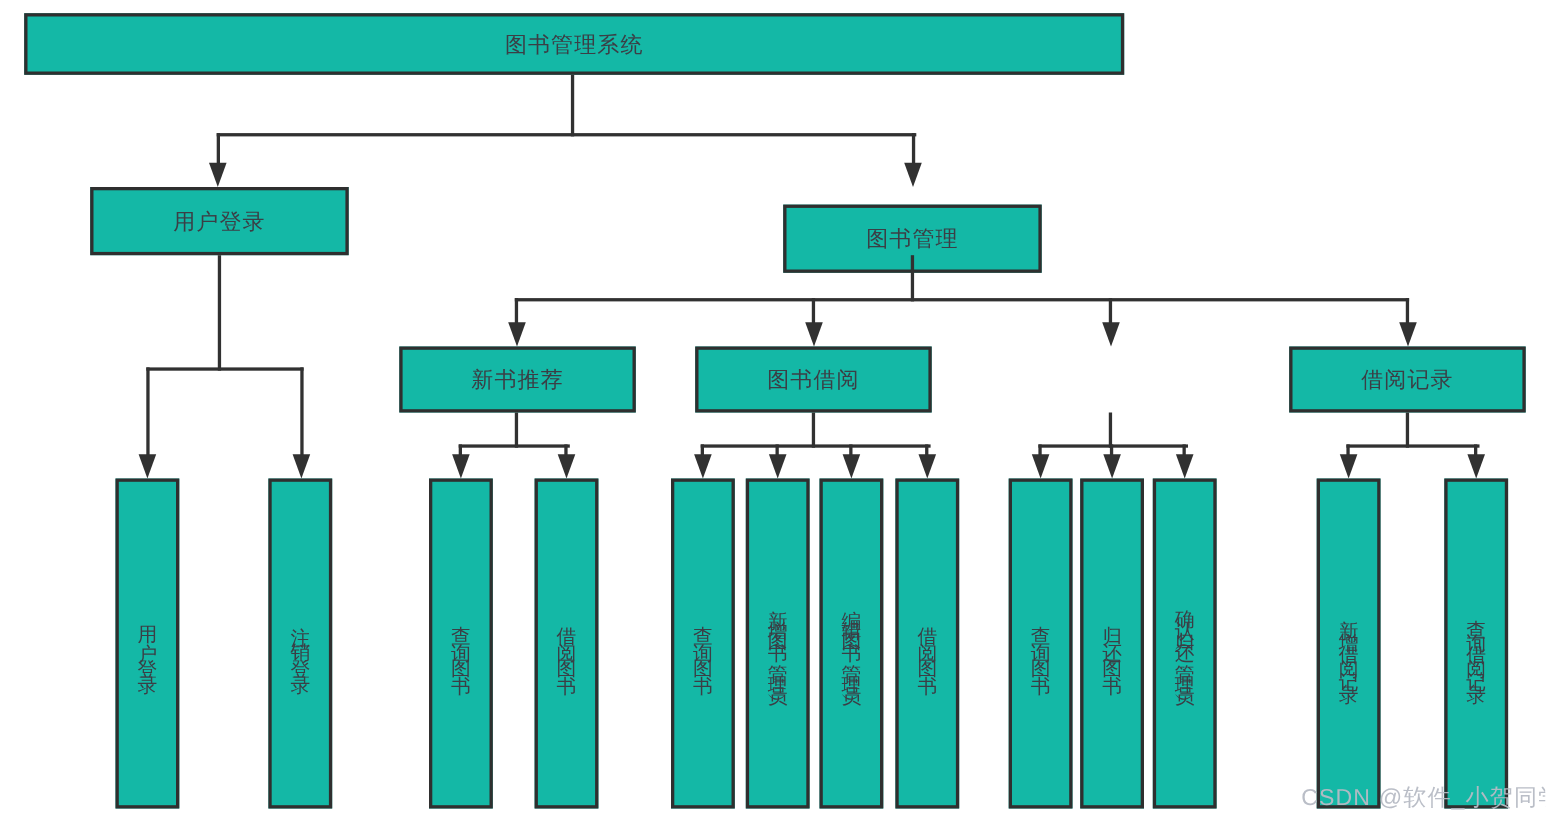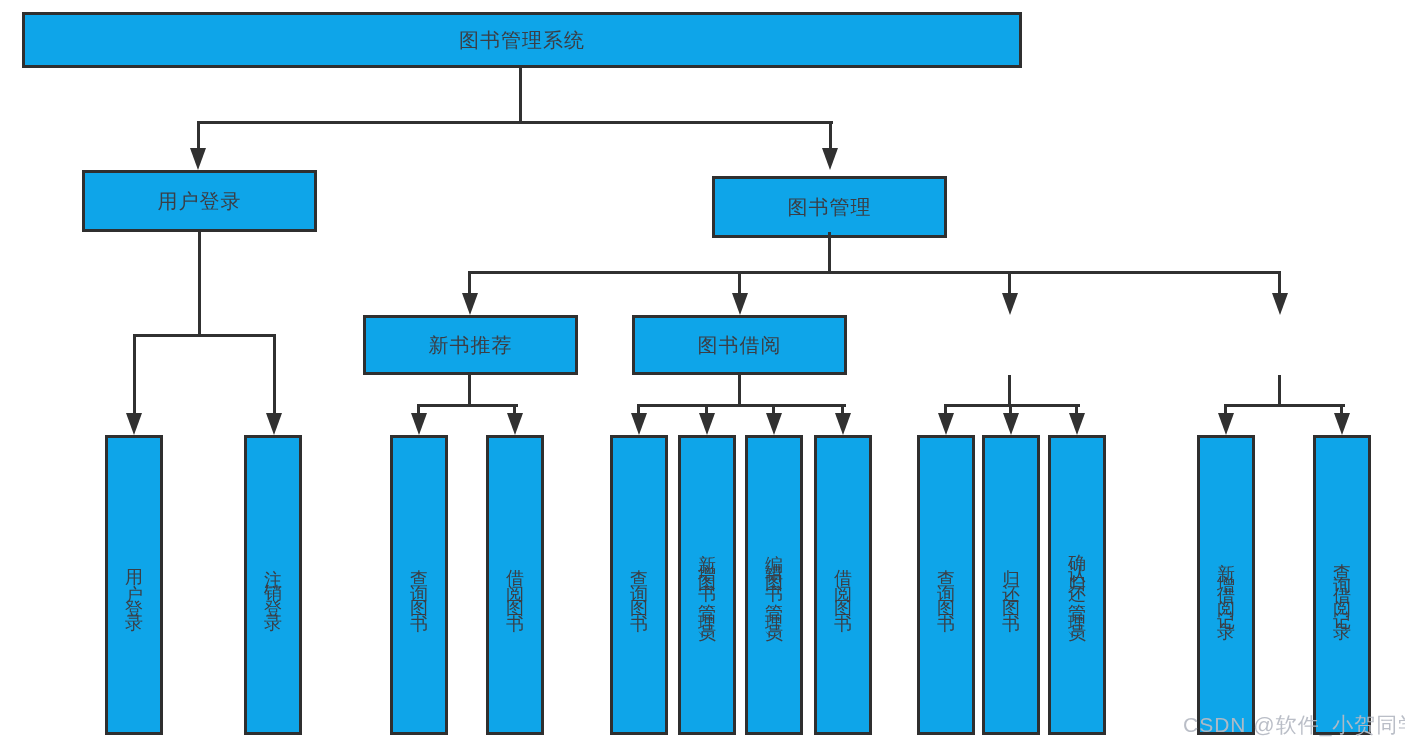--- a/index.html
+++ b/index.html
@@ -2,21 +2,21 @@
 <html><head>
 <meta charset="utf-8">
 <style>
   html,body{margin:0;padding:0;background:#fff;}
   body{font-family:"Liberation Sans",sans-serif;}
   #stage{position:relative;width:1405px;height:747px;background:#ffffff;overflow:hidden;}
 
   .node{
     position:absolute;
     border:3px solid #2f2f2f;
-    background:#0ea5e9;
+    background:#14b8a6;
     box-sizing:border-box;
     display:flex;align-items:center;justify-content:center;
     color:#3b3e45;
   }
   .hnode{font-size:20px;letter-spacing:1px;}
   .leaf{width:58px;top:435px;height:300px;}
   .vtext{
     writing-mode:vertical-rl;
     text-orientation:mixed;
     font-size:18px;
@@ -48,29 +48,32 @@
 <div id="stage">
 
   <div class="node hnode" style="left:22px;top:12px;width:1000px;height:56px;">
     <span>图书管理系统</span>
   </div>
 
   <div class="node hnode" style="left:82px;top:170px;width:235px;height:62px;">
     <span>用户登录</span>
   </div>
 
-  <div class="node hnode" style="left:712px;top:176px;width:235px;height:62px;">
+  <div class="node hnode" style="left:712px;top:186px;width:235px;height:62px;">
     <span>图书管理</span>
   </div>
 
   <div class="node hnode" style="left:363px;top:315px;width:215px;height:60px;">
     <span>新书推荐</span>
   </div>
   <div class="node hnode" style="left:632px;top:315px;width:215px;height:60px;">
     <span>图书借阅</span>
+  </div>
+  <div class="node hnode" style="left:1172px;top:315px;width:215px;height:60px;">
+    <span>借阅记录</span>
   </div>
 
   <div class="node leaf" style="left:105px;">
     <span class="vtext ls4">用户登录</span>
   </div>
   <div class="node leaf" style="left:244px;">
     <span class="vtext ls4">注销登录</span>
   </div>
 
   <div class="node leaf" style="left:390px;">

